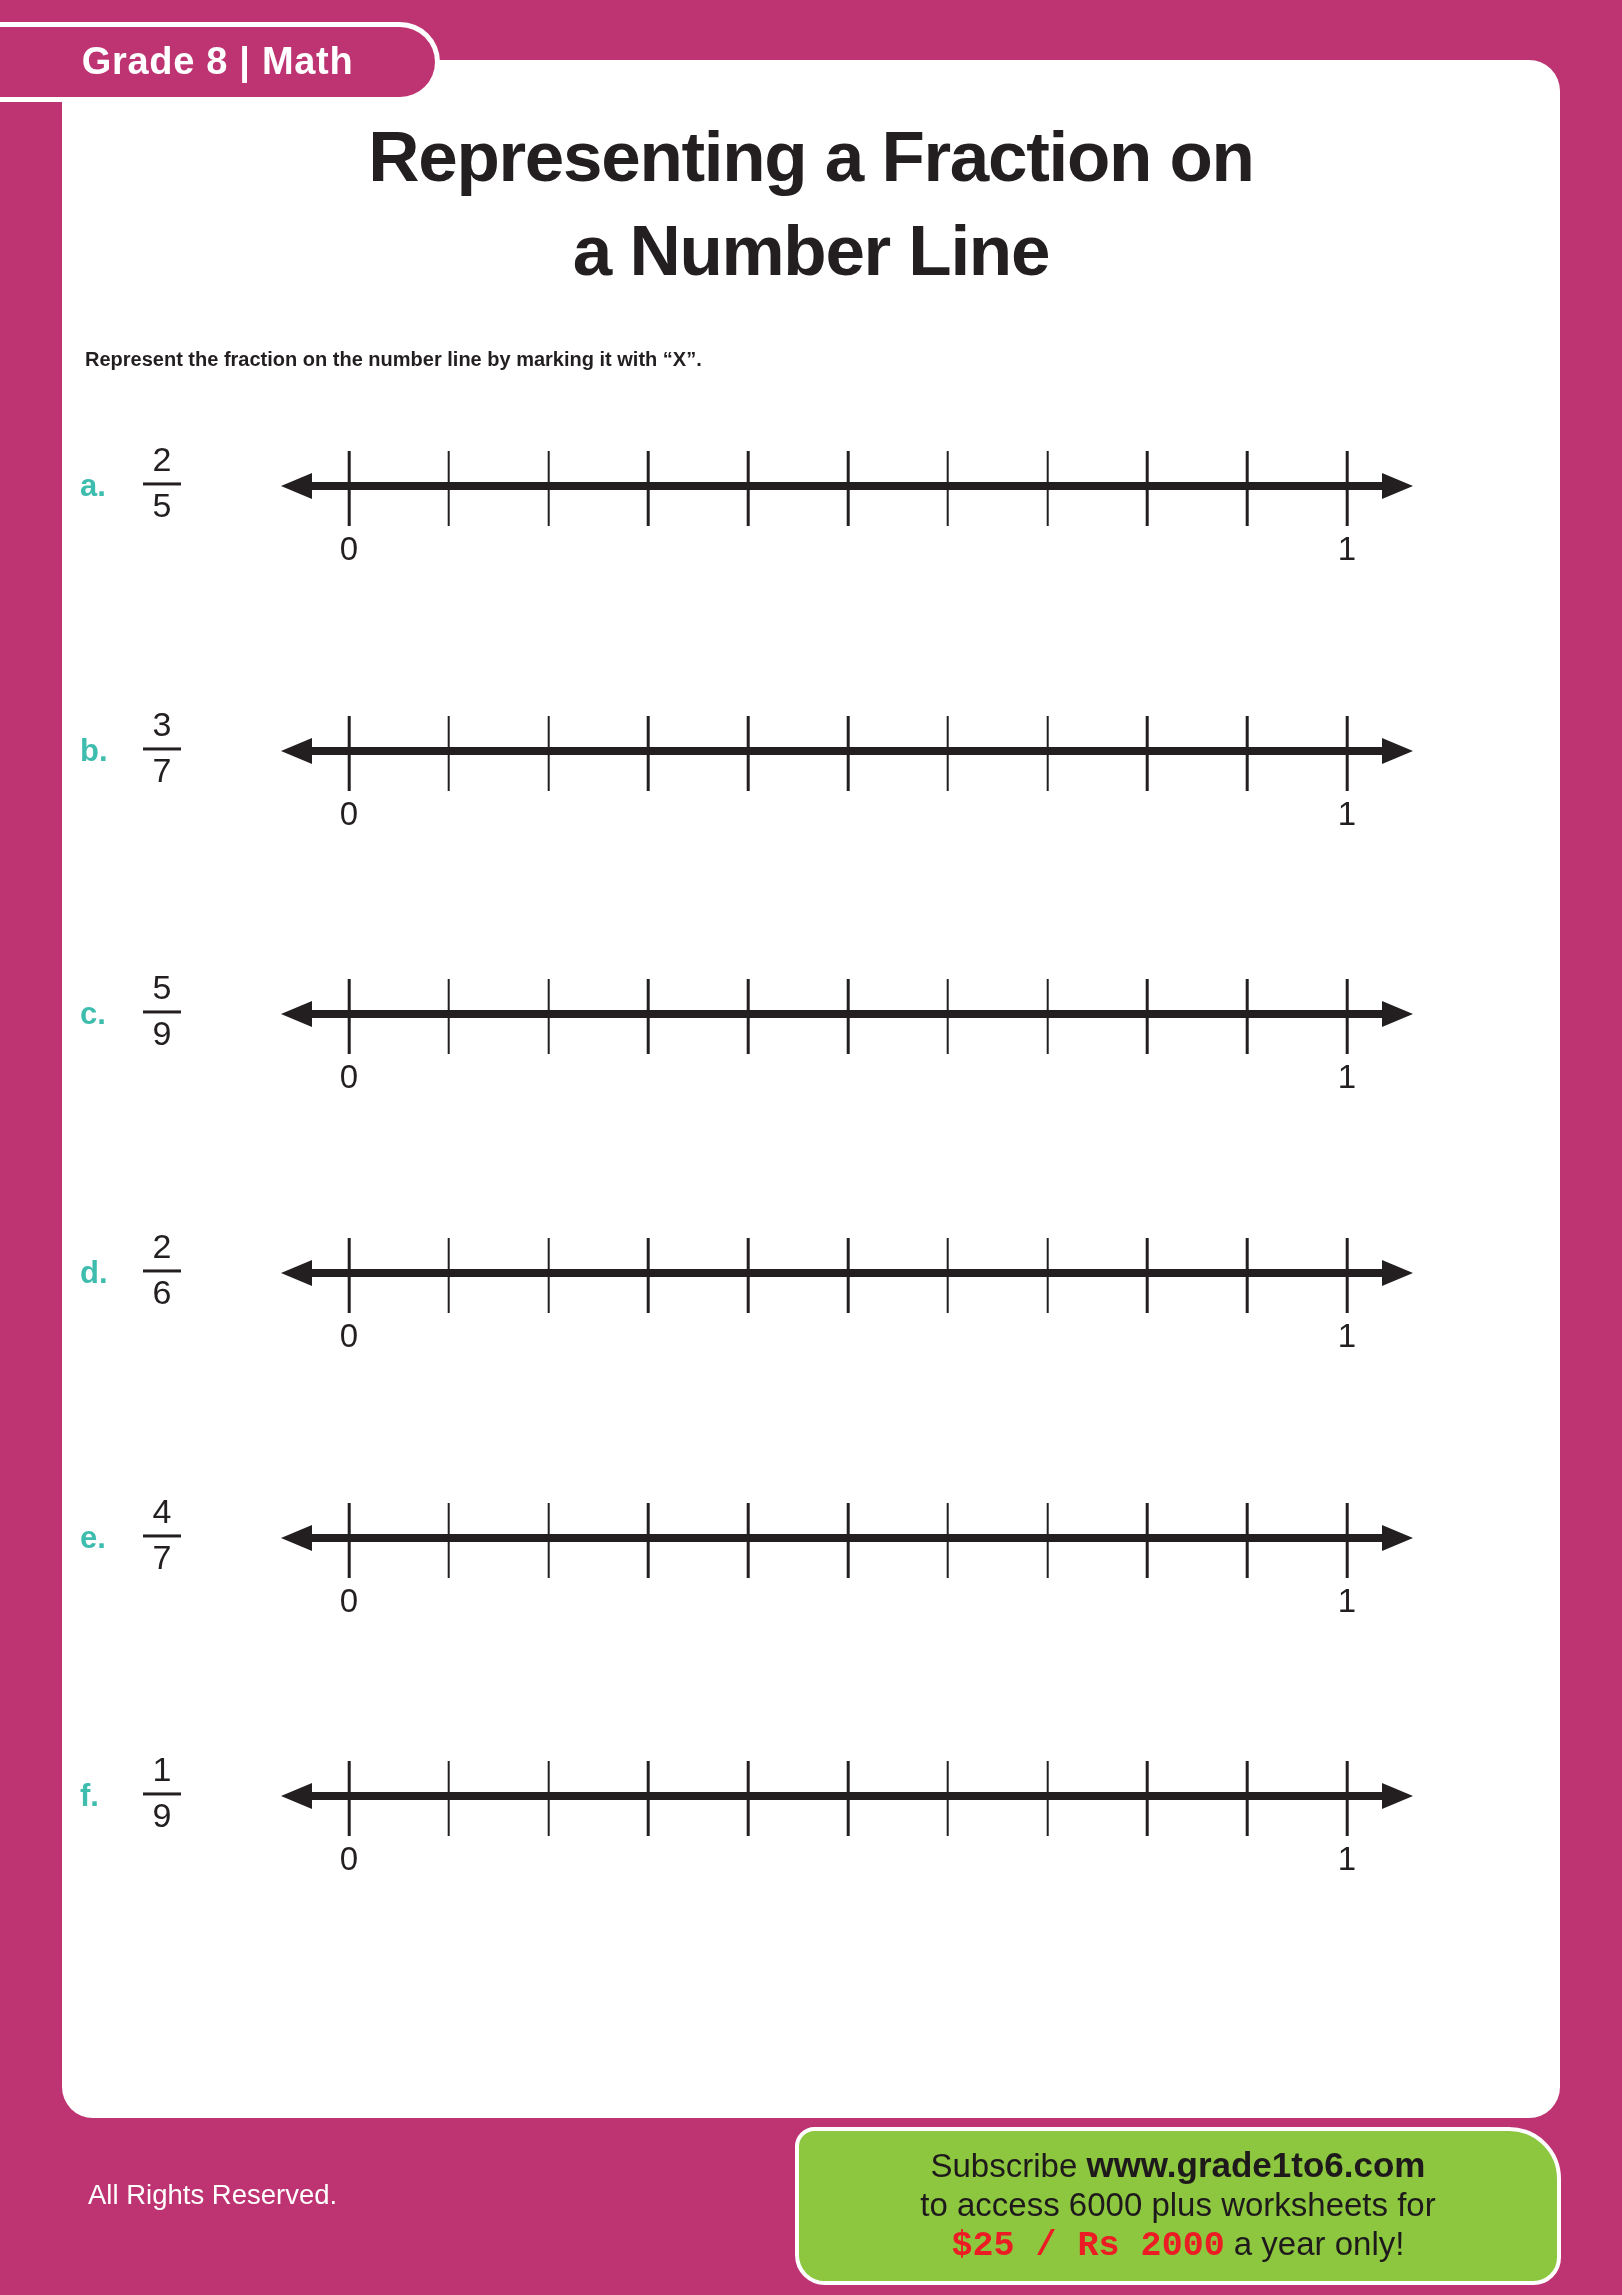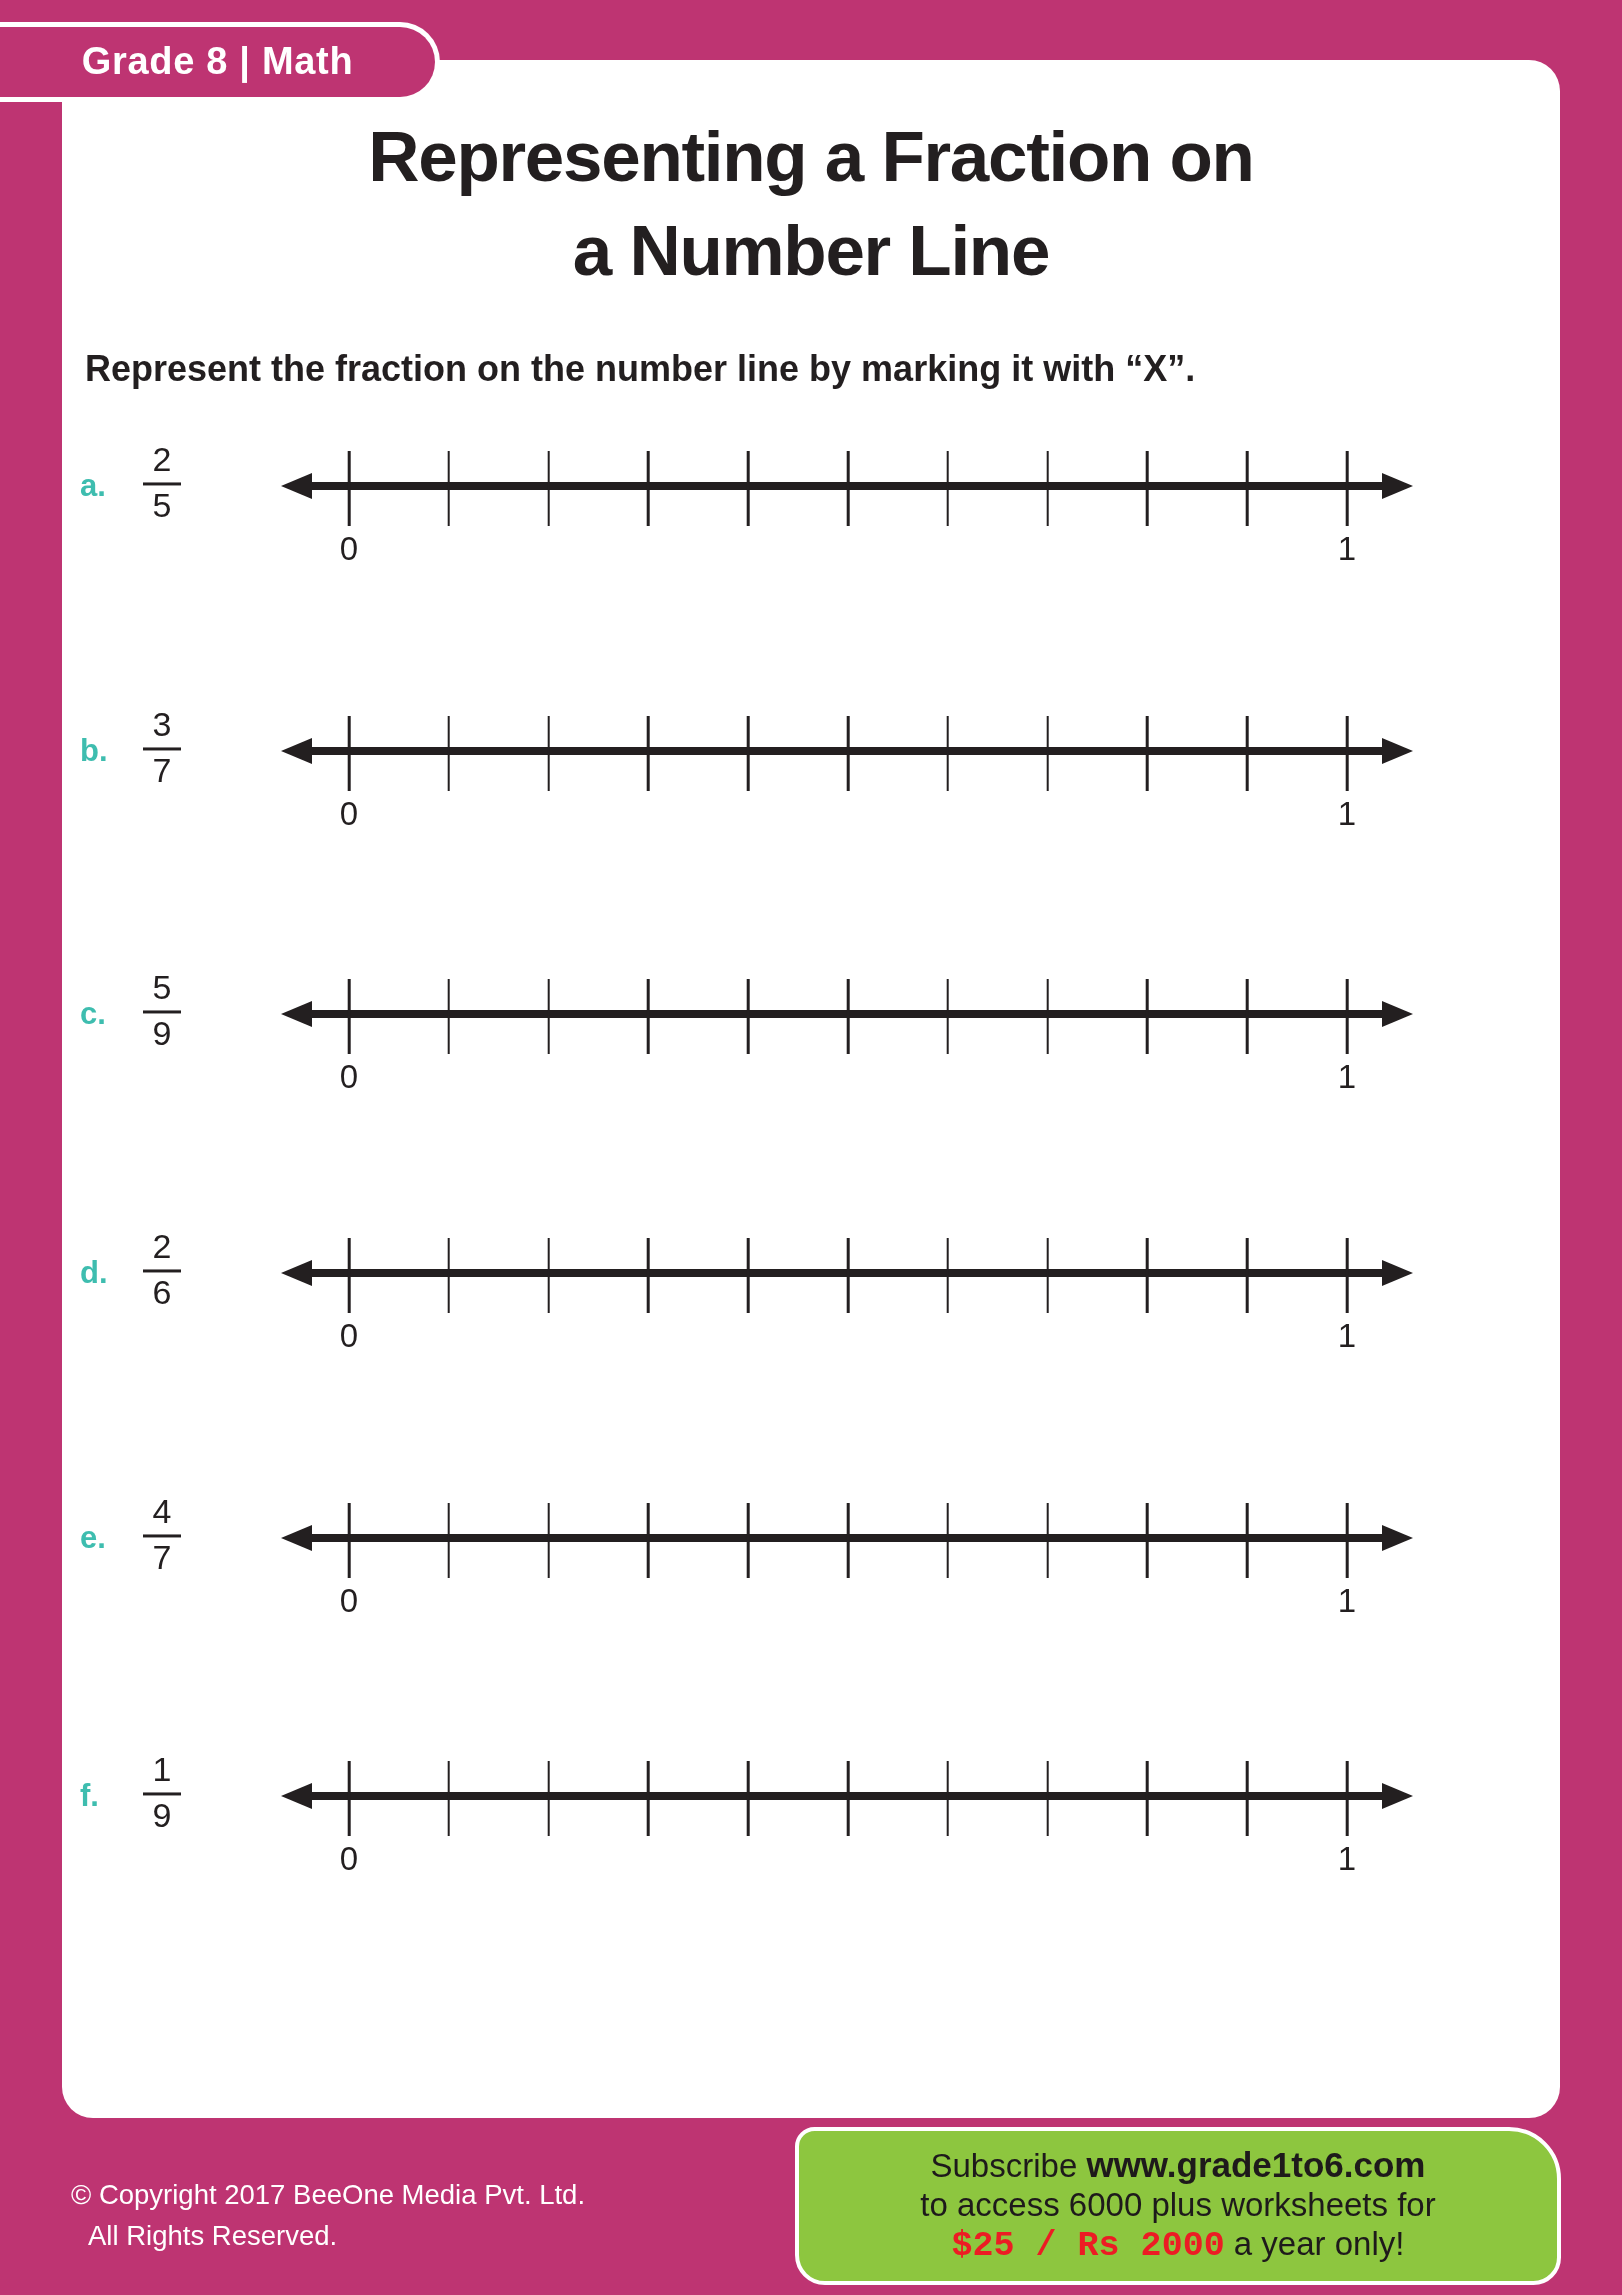--- a/index.html
+++ b/index.html
@@ -55,21 +55,21 @@
     font-size:71px;
     line-height:1.32;
     letter-spacing:-1.3px;
     color:var(--ink);
     z-index:2;
   }
   
   .instruction{
     position:absolute;
     left:85px;top:348px;
-    font-size:36px;
+    font-size:20px;
     font-weight:bold;
     color:var(--ink);
     z-index:2;
   }
   
   .row{
     position:absolute;
     left:0;right:0;
     height:196px;
     z-index:2;
@@ -355,21 +355,20 @@
             <div class="tick" style="left: 90%;"></div>
             <div class="tick" style="left: 100%;"></div>
           </div>
         <span class="nl-label zero">0</span>
         <span class="nl-label one">1</span>
       </div>
     </div>
     </div>
 
   <div class="copyright">
-    <div>© Copyright 2017 BeeOne Media Pvt. Ltd.</div>
     <div class="line2">All Rights Reserved.</div>
   </div>
 
   <div class="subscribe">
     <div><span>Subscribe </span><b>www.grade1to6.com</b></div>
     <div>to access 6000 plus worksheets for</div>
     <div><span class="price">$25 / Rs 2000</span><span> a year only!</span></div>
   </div>
 
 </div>

